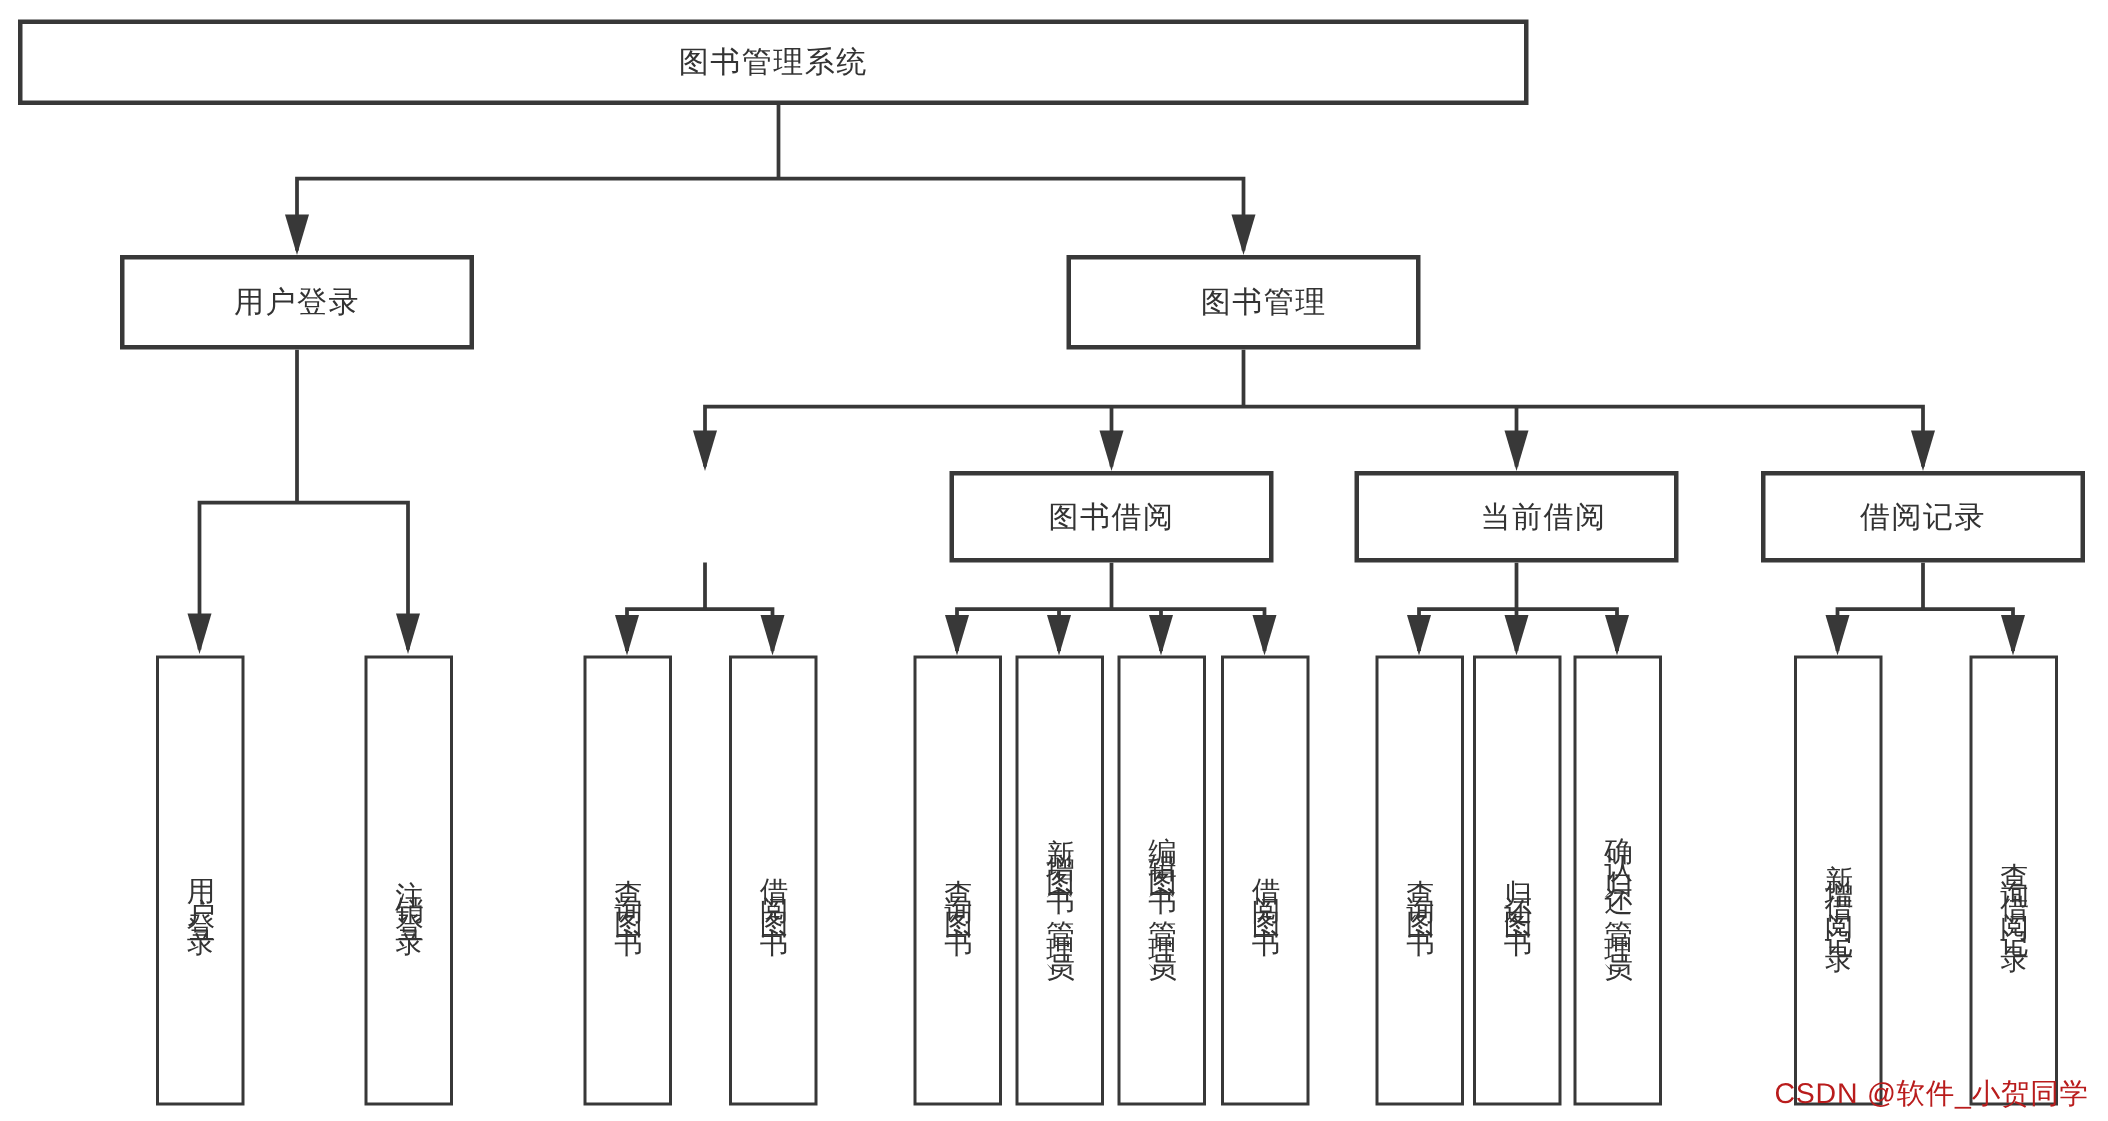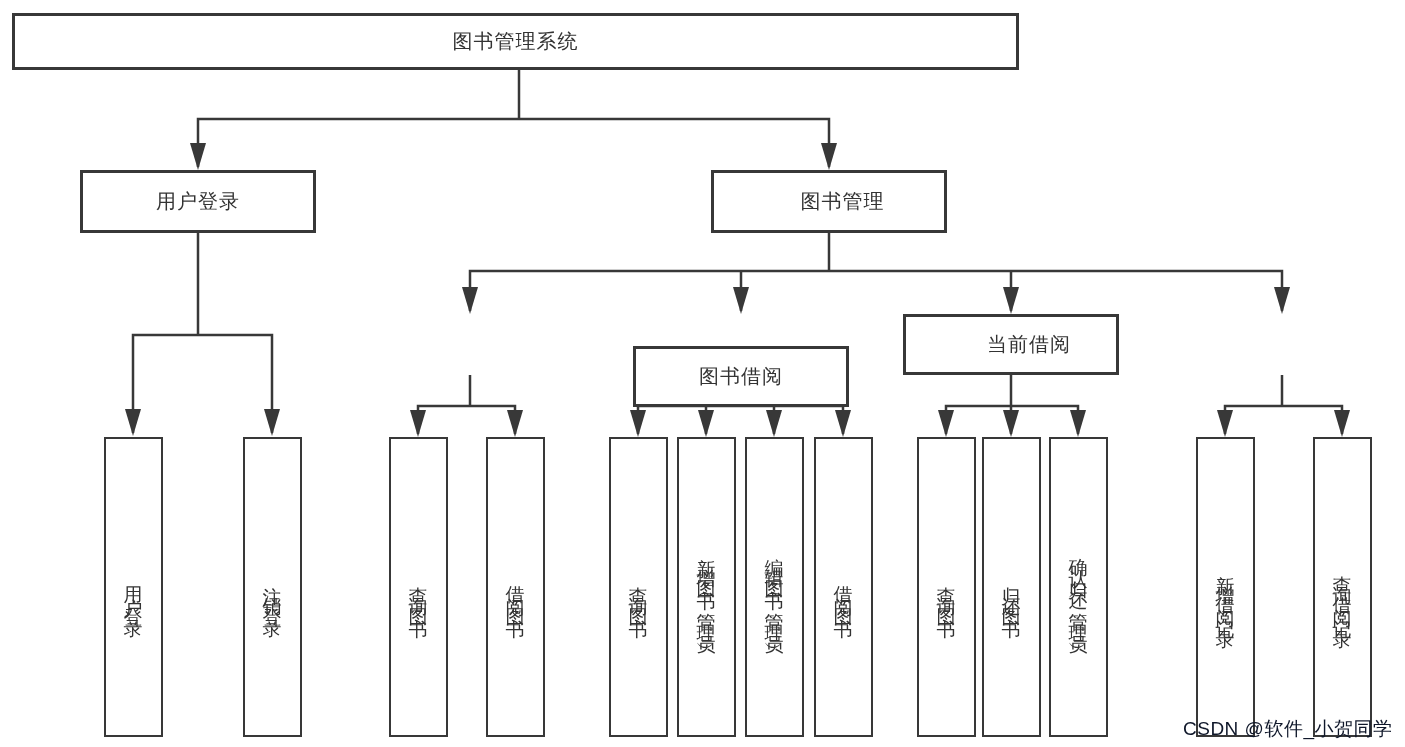--- a/index.html
+++ b/index.html
@@ -47,21 +47,21 @@
     letter-spacing: 11px;
     margin-bottom: -11px;
     white-space: nowrap;
   }
   .watermark {
     position: absolute;
     left: 1183px;
     top: 716px;
     z-index: 3;
     font-size: 19px;
-    color: #0f172a;
+    color: #b91c1c;
     letter-spacing: 0.5px;
     white-space: nowrap;
   }
 </style>
 </head>
 <body>
 
 <div class="canvas">
 
   <svg class="connectors" width="1405" height="747" viewBox="0 0 1405 747">
@@ -112,25 +112,28 @@
     <span>图书管理系统</span>
   </div>
 
   <div class="box hbox" style="left:80px; top:170px; width:236px; height:63px;">
     <span>用户登录</span>
   </div>
   <div class="box hbox" style="left:711px; top:170px; width:236px; height:63px;padding-left:27px;">
     <span>图书管理</span>
   </div>
 
-  <div class="box hbox" style="left:633px; top:314px; width:216px; height:61px;margin-top:32px;">
+  <div class="box hbox" style="left:633px; top:314px; width:216px; height:61px;">
     <span>图书借阅</span>
   </div>
   <div class="box hbox" style="left:903px; top:314px; width:216px; height:61px;padding-left:36px;">
     <span>当前借阅</span>
+  </div>
+  <div class="box hbox" style="left:1174px; top:314px; width:216px; height:61px;">
+    <span>借阅记录</span>
   </div>
 
   <div class="box vbox" style="left:104px; top:437px; width:59px; height:300px;">
     <span>用户登录</span>
   </div>
   <div class="box vbox" style="left:243px; top:437px; width:59px; height:300px;">
     <span>注销登录</span>
   </div>
 
   <div class="box vbox" style="left:389px; top:437px; width:59px; height:300px;">

